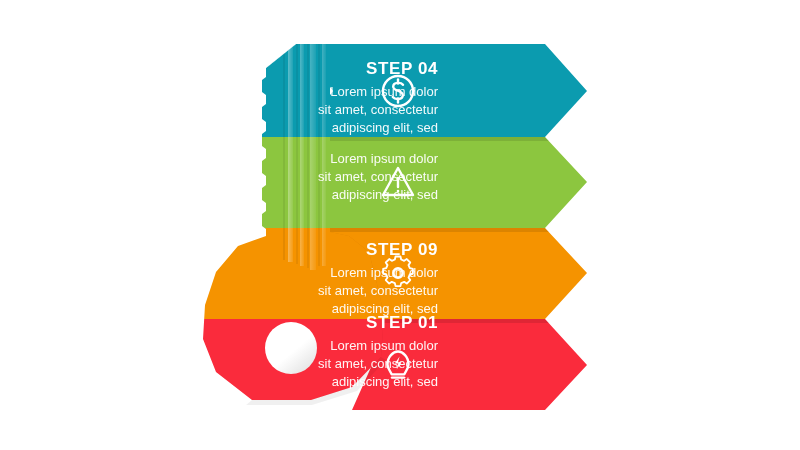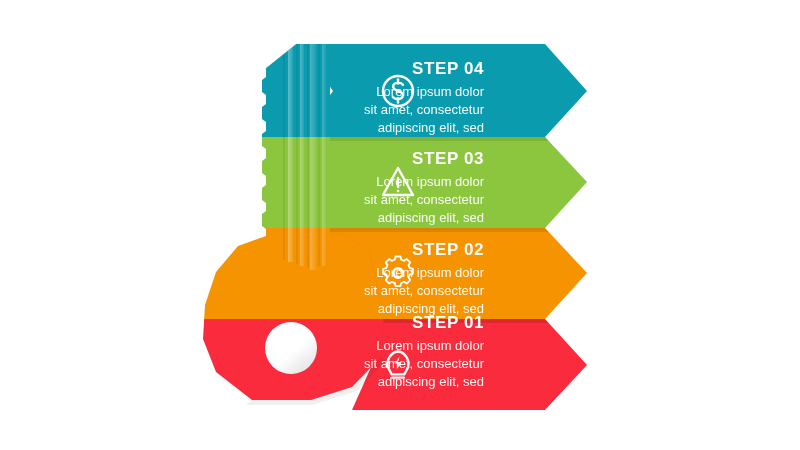--- a/index.html
+++ b/index.html
@@ -27,21 +27,20 @@
     width: 800px;
     height: 450px;
     display: block;
   }
   .txt-layer {
     position: absolute;
     inset: 0;
     width: 653px;
     height: 450px;
     pointer-events: none;
-    padding-left: 46px;
   }
   .step-text {
     position: absolute;
     width: 220px;
     text-align: right;
     color: #ffffff;
     right: 215px;
   }
   .step-title {
     font-size: 17px;
@@ -217,30 +216,29 @@
     <div class="step-text" style="top:60px;">
       <div class="step-title">STEP 04</div>
       <div class="step-desc">
         <span>Lorem ipsum dolor</span>
         <span>sit amet, consectetur</span>
         <span>adipiscing elit, sed</span>
       </div>
     </div>
 
     <div class="step-text" style="top:150px;">
-      <div class="step-title">STEP 03</div>
       <div class="step-desc">
         <span>Lorem ipsum dolor</span>
         <span>sit amet, consectetur</span>
         <span>adipiscing elit, sed</span>
       </div>
     </div>
 
     <div class="step-text" style="top:241px;">
-      <div class="step-title">STEP 02</div>
+      <div class="step-title">STEP 09</div>
       <div class="step-desc">
         <span>Lorem ipsum dolor</span>
         <span>sit amet, consectetur</span>
         <span>adipiscing elit, sed</span>
       </div>
     </div>
 
     <div class="step-text" style="top:314px;">
       <div class="step-title">STEP 01</div>
       <div class="step-desc">

